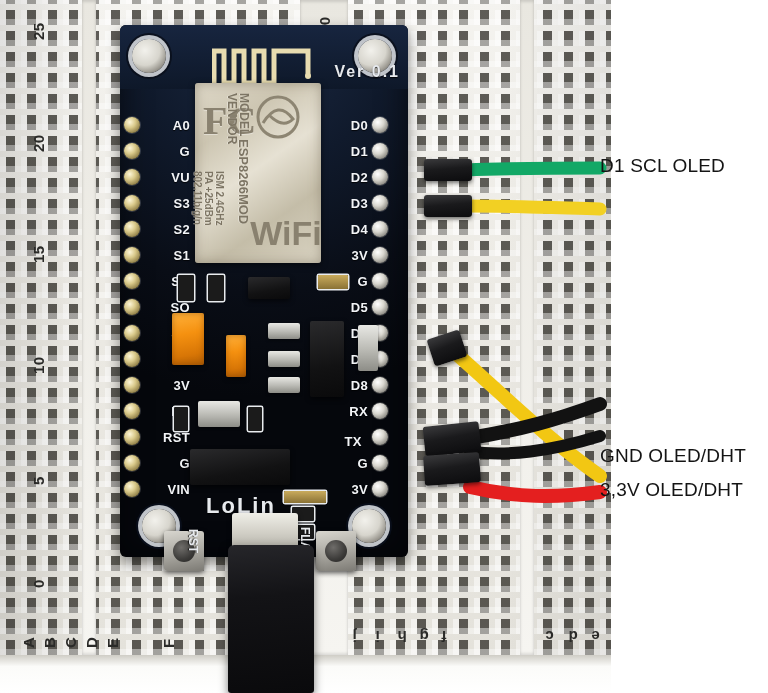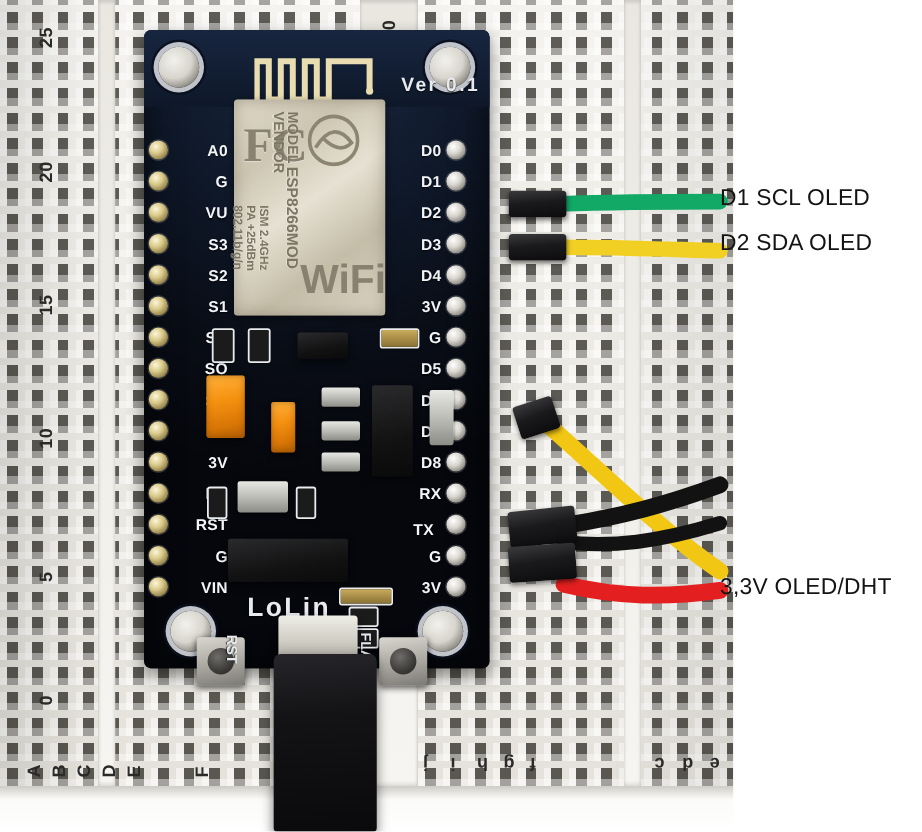--- a/index.html
+++ b/index.html
@@ -378,16 +378,16 @@
     <path id="w-red" fill="none" stroke-width="14" stroke-linecap="round" d="M470 487 C 516 498, 556 498, 600 492" stroke="#e41f1f"></path>
   </svg>
 
   <div class="dupont" style="left:424px; top:159px; width:48px;"></div>
   <div class="dupont" style="left:424px; top:195px; width:48px;"></div>
   <div class="dupont" style="left:430px; top:334px; width:34px; height:28px; transform:rotate(-18deg);"></div>
   <div class="dupont" style="left:424px; top:424px; width:56px; height:30px; transform:rotate(-6deg);"></div>
   <div class="dupont" style="left:424px; top:454px; width:56px; height:30px; transform:rotate(-4deg);"></div>
 
   <div class="note" style="left:600px; top:155px;">D1 SCL OLED</div>
-  <div class="note" style="left:600px; top:192px;">D2 SDA OLED</div>
+  <div class="note" style="left:600px; top:445px;">GND OLED/DHT</div>
   <div class="note" style="left:600px; top:479px;">3,3V OLED/DHT</div>
 
 </div>
 
 </body></html>

